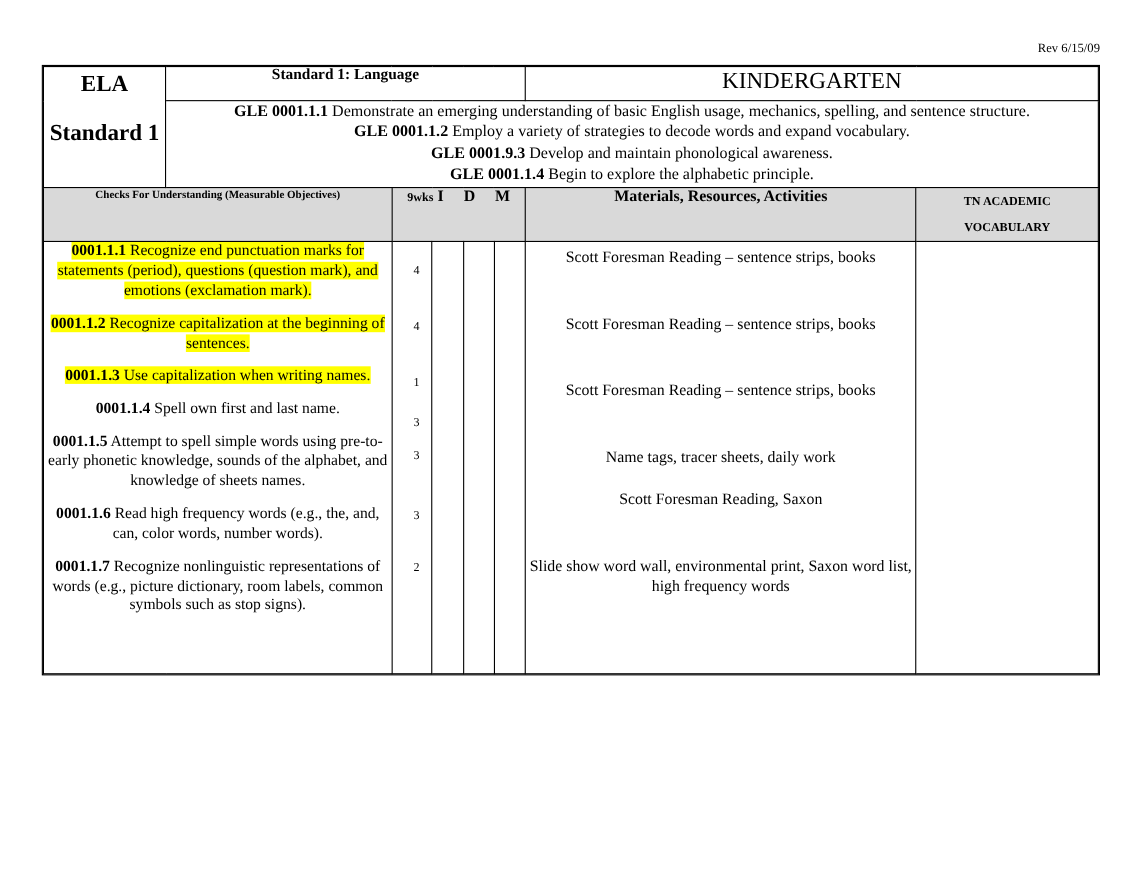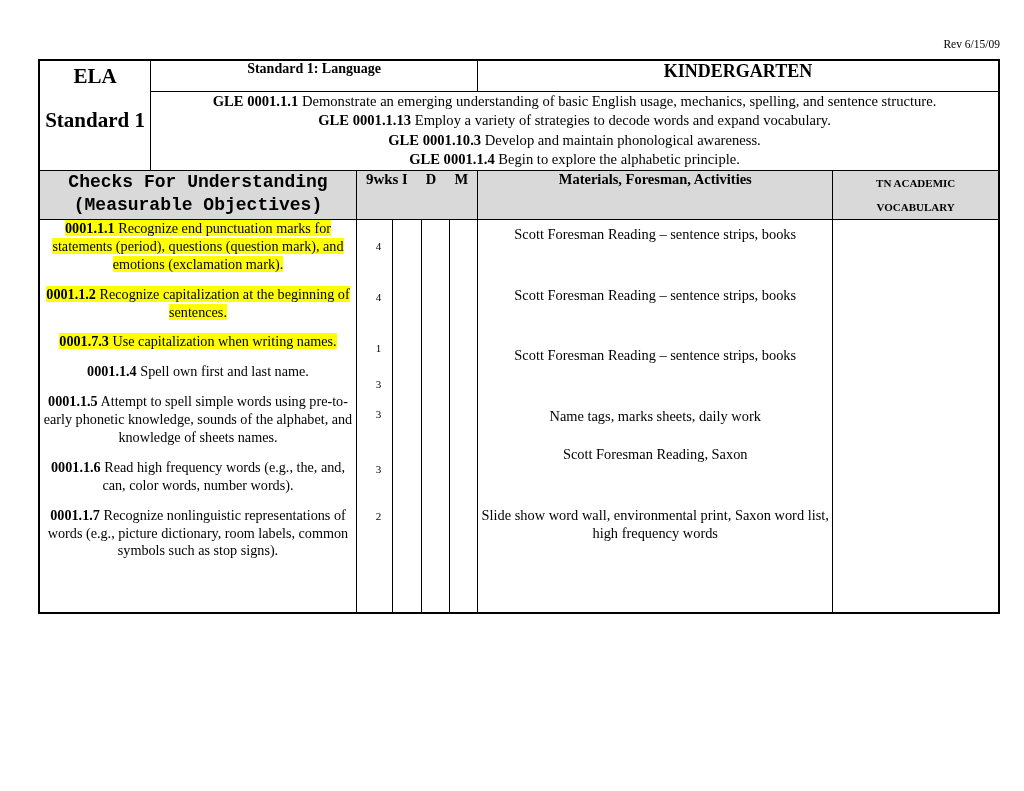--- a/index.html
+++ b/index.html
@@ -59,50 +59,49 @@
   }
   .cell-standard-title {
     font-weight: bold;
     font-size: 14px;
     padding: 12px 0 12px 12px;
     height: 30px;
   }
   .cell-kindergarten {
     width: 284px;
     text-align: center;
-    font-weight: bold;
-    font-size: 18px;
+    font-weight: normal;
+    font-size: 21px;
     padding: 14px 4px;
   }
   .cell-gle {
     padding: 7px 10px 10px 10px;
     font-size: 14.6px;
     line-height: 1.33;
     margin-top: 37px;
   }
   .gle-line b { font-weight: bold; }
 
   
   .hdr {
     background: #d9d9d9;
     font-weight: bold;
   }
   .hdr-checks {
-    font-size: 18px;
+    font-size: 10px;
     padding: 12px 10px 10px 8px;
     line-height: 1.3;
-    font-family: Liberation Mono, monospace;
   }
   .hdr-idm {
     font-size: 14.5px;
     padding: 12px 4px 10px 6px;
     white-space: nowrap;
   }
   .hdr-idm .wks {
-    font-size: 15px;
+    font-size: 11px;
     font-weight: bold;
     margin-top: 48px;
   }
   .hdr-idm .letters {
     letter-spacing: 0;
   }
   .hdr-materials {
     font-size: 14.5px;
     text-align: center;
     padding: 12px 6px 10px 6px;
@@ -182,62 +181,62 @@
         <td class="cell-kindergarten" colspan="2">KINDERGARTEN</td>
       </tr>
 
       <tr>
         <td class="cell-gle" colspan="7">
           <div class="gle-line">
             <b>GLE 0001.1.1</b>
             <span>Demonstrate an emerging understanding of basic English usage, mechanics, spelling, and sentence structure.</span>
           </div>
           <div class="gle-line">
-            <b>GLE 0001.1.13</b>
+            <b>GLE 0001.1.2</b>
             <span>Employ a variety of strategies to decode words and expand vocabulary.</span>
           </div>
           <div class="gle-line">
-            <b>GLE 0001.10.3</b>
+            <b>GLE 0001.9.3</b>
             <span>Develop and maintain phonological awareness.</span>
           </div>
           <div class="gle-line">
             <b>GLE 0001.1.4</b>
             <span>Begin to explore the alphabetic principle.</span>
           </div>
         </td>
       </tr>
 
       <tr class="hdr">
         <td class="hdr-checks" colspan="2">Checks For Understanding (Measurable Objectives)</td>
         <td class="hdr-idm" colspan="4">
           <span class="wks">9wks</span>
           <span class="letters">I</span>
           &nbsp;&nbsp;&nbsp;
           <span class="letters">D</span>
           &nbsp;&nbsp;&nbsp;
           <span class="letters">M</span>
         </td>
-        <td class="hdr-materials">Materials, Foresman, Activities</td>
+        <td class="hdr-materials">Materials, Resources, Activities</td>
         <td class="hdr-vocab">
           <div>TN ACADEMIC</div>
           <div>VOCABULARY</div>
         </td>
       </tr>
 
       <tr class="body-row">
 
         <td class="objectives" colspan="2">
           <div class="obj">
             <span class="hl"><span class="code">0001.1.1</span><span> Recognize end punctuation marks for statements (period), questions (question mark), and emotions (exclamation mark).</span></span>
           </div>
           <div class="obj">
             <span class="hl"><span class="code">0001.1.2</span><span> Recognize capitalization at the beginning of sentences.</span></span>
           </div>
           <div class="obj">
-            <span class="hl"><span class="code">0001.7.3</span><span> Use capitalization when writing names.</span></span>
+            <span class="hl"><span class="code">0001.1.3</span><span> Use capitalization when writing names.</span></span>
           </div>
           <div class="obj">
             <span class="code">0001.1.4</span><span> Spell own first and last name.</span>
           </div>
           <div class="obj">
             <span class="code">0001.1.5</span><span> Attempt to spell simple words using pre-to-early phonetic knowledge, sounds of the alphabet, and knowledge of sheets names.</span>
           </div>
           <div class="obj">
             <span class="code">0001.1.6</span><span> Read high frequency words (e.g., the, and, can, color words, number words).</span>
           </div>
@@ -268,21 +267,21 @@
         <td class="col-m"></td>
 
         <td class="materials">
           <div style="height:5px"></div>
           <div class="mat">Scott Foresman Reading – sentence strips, books</div>
           <div style="height:30px"></div>
           <div class="mat">Scott Foresman Reading – sentence strips, books</div>
           <div style="height:30px"></div>
           <div class="mat">Scott Foresman Reading – sentence strips, books</div>
           <div style="height:30px"></div>
-          <div class="mat">Name tags, marks sheets, daily work</div>
+          <div class="mat">Name tags, tracer sheets, daily work</div>
           <div style="height:7px"></div>
           <div class="mat">Scott Foresman Reading, Saxon</div>
           <div style="height:30px"></div>
           <div class="mat">Slide show word wall, environmental print, Saxon word list, high frequency words</div>
         </td>
 
         <td class="vocab-cell"></td>
       </tr>
     </tbody>
       </table>

